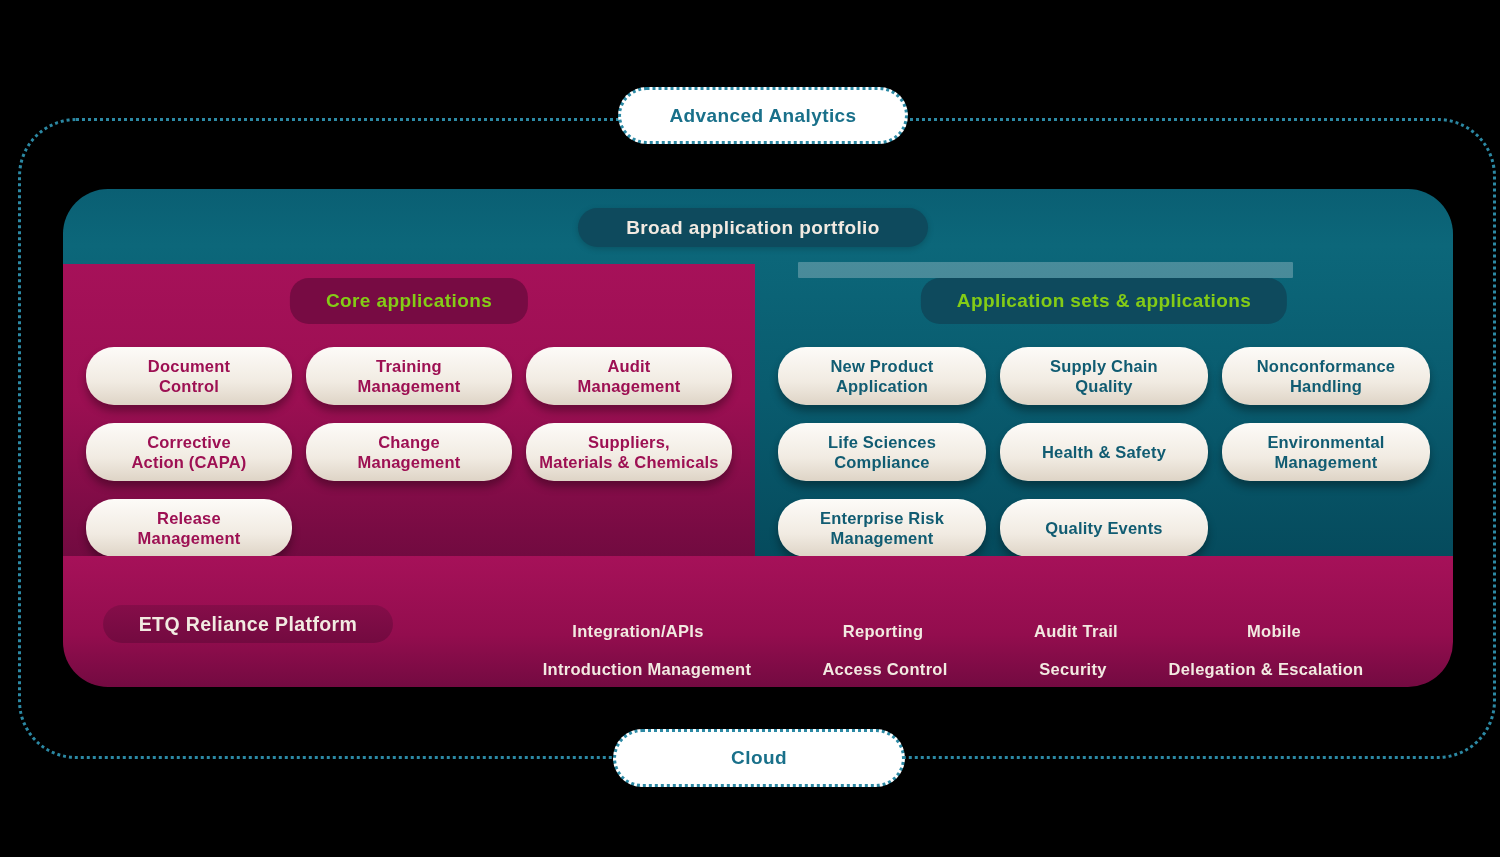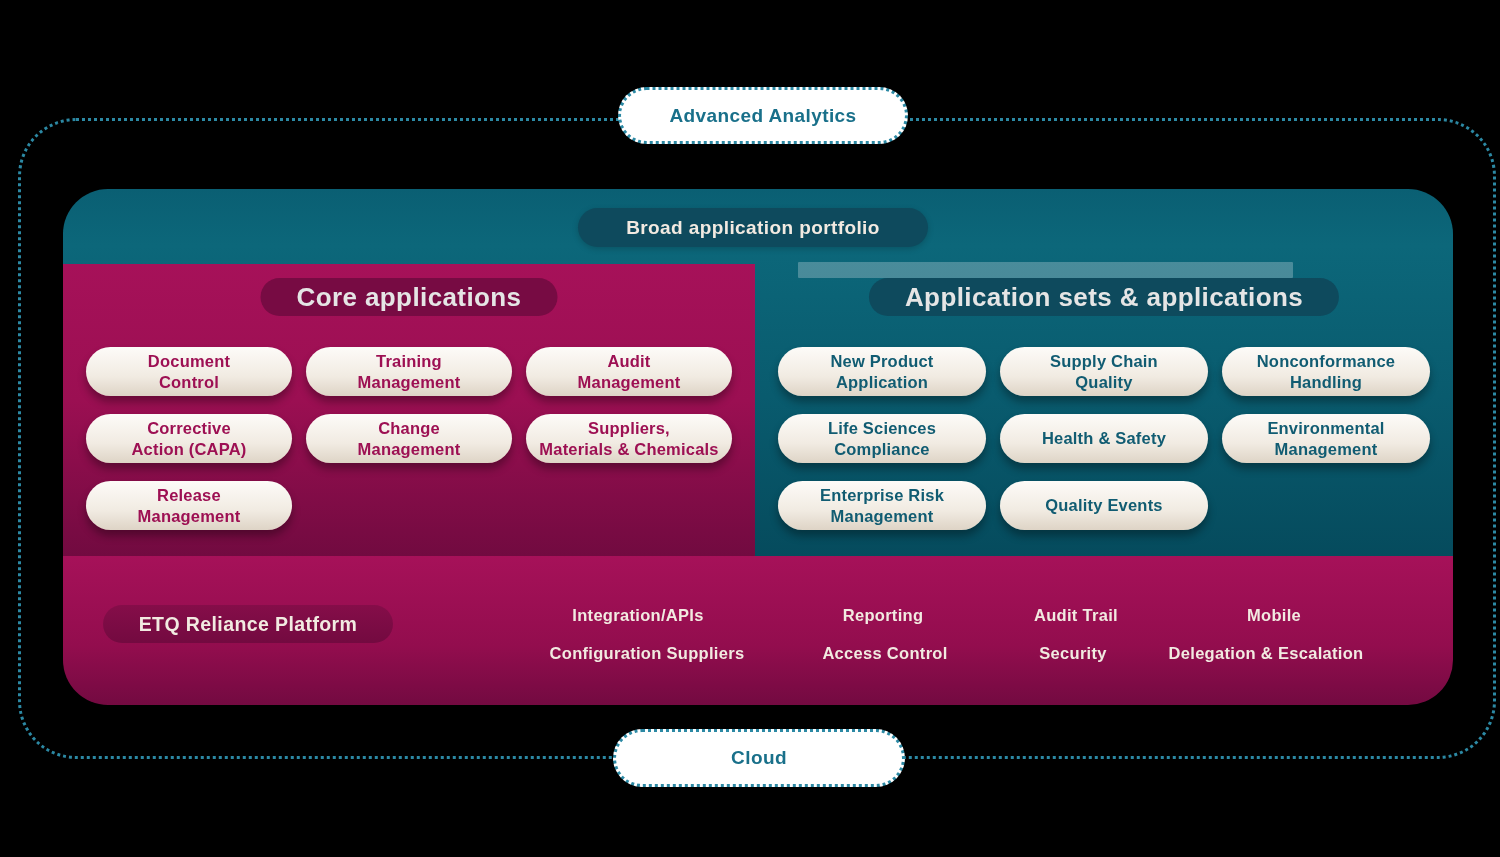--- a/index.html
+++ b/index.html
@@ -51,60 +51,60 @@
   
   .panel { position:absolute; top:75px; height:302px; }
   .core-panel {
     left:0; width:692px;
     background:linear-gradient(180deg,#A61159 0%,#9B0F52 45%,#6F0A3F 100%);
   }
   .sets-panel { left:692px; width:698px; }
 
   .panel-title {
     position:absolute; top:14px; left:50%; transform:translateX(-50%);
-    height:38px; border-radius:19px;
+    height:46px; border-radius:19px;
     display:flex; align-items:center; justify-content:center;
-    color:#e5e5e5; font-size:26px; letter-spacing:.4px; white-space:nowrap;
+    color:#84cc16; font-size:19px; letter-spacing:.4px; white-space:nowrap;
     padding:0 28px;
   }
   .core-panel .panel-title { background:#770B43; }
   .sets-panel .panel-title { background:#0E4A5D; }
 
   .apps-grid {
     position:absolute; left:15px; right:15px; top:75px;
     display:grid; grid-template-columns:repeat(3,1fr);
     column-gap:14px; row-gap:18px;
   }
   .app-pill {
-    height:49px; border-radius:28px;
+    height:58px; border-radius:28px;
     background:linear-gradient(180deg,#FDFBF8 0%,#F1EBE2 60%,#DED4C6 100%);
     box-shadow:0 6px 9px rgba(0,0,0,.33);
     display:flex; align-items:center; justify-content:center;
     text-align:center; font-size:16.5px; line-height:1.22; letter-spacing:.2px;
     white-space:pre-line;
   }
   .core-panel .app-pill { color:#9D1053; }
   .sets-panel .app-pill { color:#115C72; }
 
   
   .platform-bar {
-    position:absolute; left:55px; top:548px; width:1390px; height:149px;
+    position:absolute; left:55px; top:548px; width:1390px; height:131px;
     background:linear-gradient(180deg,#A61159 0%,#930D4E 60%,#730A41 100%);
     border-radius:0 0 45px 45px;
   }
   .etq-pill {
     position:absolute; left:40px; top:49px; width:290px; height:38px;
     background:linear-gradient(180deg,#850D49 0%,#730A40 100%);
     border-radius:19px;
     display:flex; align-items:center; justify-content:center;
     color:#F2EAE1; font-size:19.5px; letter-spacing:.4px;
   }
   .feature {
     position:absolute; transform:translateX(-50%);
-    color:#F2EAE1; font-size:16.5px; letter-spacing:.3px; white-space:nowrap;
+    color:#F2EAE1; font-size:16.5px; letter-spacing:.3px; white-space:nowrap;margin-top:16px;
   }
   .r1 { top:42px; }
   .r2 { top:80px; }
   .f-r1c1 { left:575px; }  .f-r1c2 { left:820px; }
   .f-r1c3 { left:1013px; } .f-r1c4 { left:1211px; }
   .f-r2c1 { left:584px; }  .f-r2c2 { left:822px; }
   .f-r2c3 { left:1010px; } .f-r2c4 { left:1203px; }
 </style>
 </head>
 <body>
@@ -176,19 +176,19 @@
   </div>
 
   <div class="platform-bar">
     <div class="etq-pill">
       <span>ETQ Reliance Platform</span>
     </div>
     <span class="feature r1 f-r1c1">Integration/APIs</span>
     <span class="feature r1 f-r1c2">Reporting</span>
     <span class="feature r1 f-r1c3">Audit Trail</span>
     <span class="feature r1 f-r1c4">Mobile</span>
-    <span class="feature r2 f-r2c1">Configuration Suppliers</span>
+    <span class="feature r2 f-r2c1">Introduction Management</span>
     <span class="feature r2 f-r2c2">Access Control</span>
     <span class="feature r2 f-r2c3">Security</span>
     <span class="feature r2 f-r2c4">Delegation &amp; Escalation</span>
   </div>
 
 </div>
 
 </body></html>

